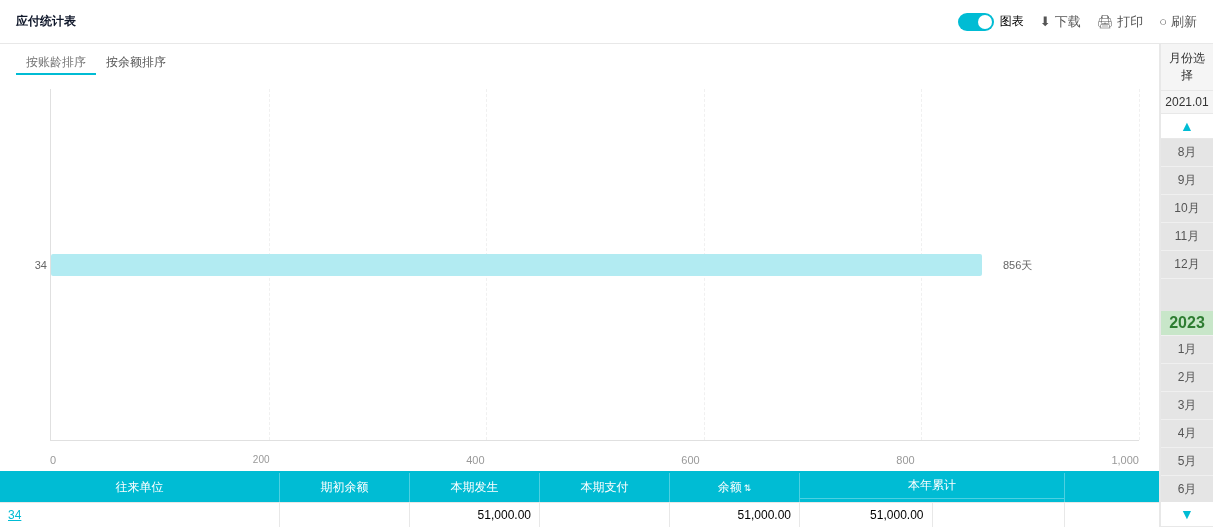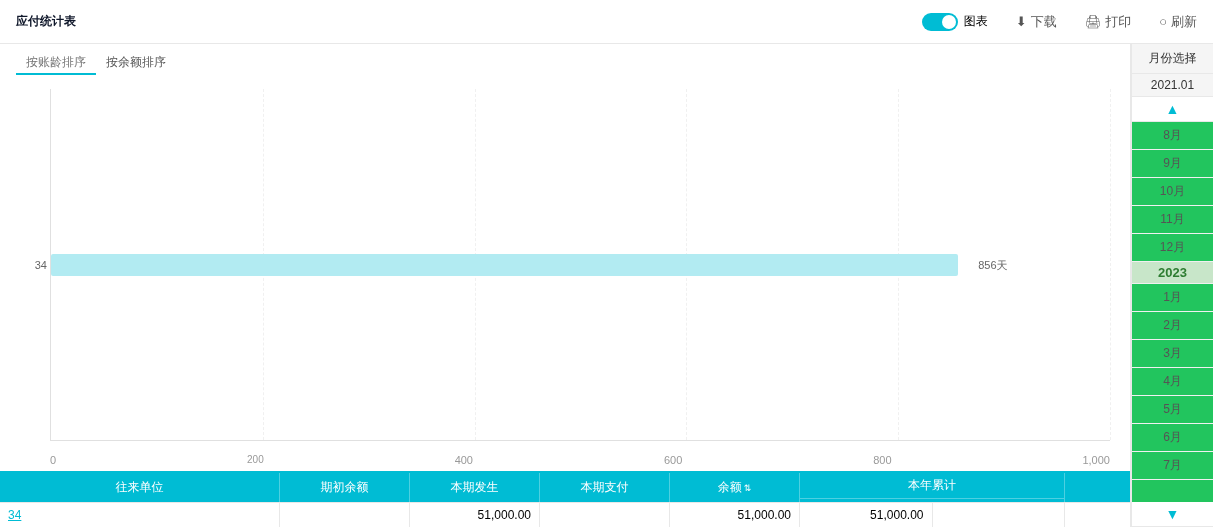--- a/index.html
+++ b/index.html
@@ -3,21 +3,21 @@
   <meta charset="utf-8">
   <style>
     * { box-sizing: border-box; margin: 0; padding: 0; }
     body { font-family: 'Microsoft YaHei', Arial, sans-serif; font-size: 12px; background: #fff; }
 
     .page { width: 1213px; height: 527px; display: flex; flex-direction: column; overflow: hidden; }
 
     
     .header { display: flex; align-items: center; justify-content: space-between; padding: 8px 16px; border-bottom: 1px solid #e8e8e8; height: 44px; }
     .header-title { font-size: 12px; font-weight: bold; color: #0f172a; }
-    .header-actions { display: flex; align-items: center; gap: 28px; }
+    .header-actions { display: flex; align-items: center; gap: 16px; }
     .toggle-wrap { display: flex; align-items: center; gap: 6px; }
     .toggle { width: 36px; height: 18px; background: #00bcd4; border-radius: 9px; position: relative; cursor: pointer; }
     .toggle::after { content: ''; position: absolute; width: 14px; height: 14px; background: #fff; border-radius: 50%; top: 2px; right: 2px; }
     .action-btn { display: flex; align-items: center; gap: 4px; color: #555; cursor: pointer; font-size: 13px; }
 
     
     .main { display: flex; flex: 1; overflow: hidden; }
 
     
     .chart-section { flex: 1; display: flex; flex-direction: column; overflow: hidden; border-right: 1px solid #e8e8e8; }
@@ -43,28 +43,28 @@
     .td-link { color: #00bcd4; text-decoration: underline; cursor: pointer; }
 
     
     .col-unit { width: 280px; min-width: 280px; }
     .col-period-open { width: 130px; min-width: 130px; }
     .col-period-occur { width: 130px; min-width: 130px; }
     .col-period-pay { width: 130px; min-width: 130px; }
     .col-balance { width: 130px; min-width: 130px; }
 
     
-    .sidebar { width: 82px; background: #22c55e; border-left: 1px solid #e8e8e8; display: flex; flex-direction: column; overflow: hidden; }
+    .sidebar { width: 53px; background: #e5e5e5; border-left: 1px solid #e8e8e8; display: flex; flex-direction: column; overflow: hidden; }
     .sidebar-header { background: #f5f5f5; padding: 6px 4px; text-align: center; font-size: 12px; color: #333; border-bottom: 1px solid #e8e8e8; }
     .sidebar-current { background: #f5f5f5; padding: 4px; text-align: center; font-size: 12px; color: #333; border-bottom: 1px solid #e8e8e8; }
     .sidebar-scroll { flex: 1; overflow-y: auto; display: flex; flex-direction: column; }
     .sidebar-scroll::-webkit-scrollbar { width: 0; }
     .scroll-up, .scroll-down { background: #fff; text-align: center; padding: 4px; cursor: pointer; color: #00bcd4; font-size: 14px; border-bottom: 1px solid #e8e8e8; }
     .month-item { padding: 5px 4px; text-align: center; font-size: 12px; color: #555; cursor: pointer; border-bottom: 1px solid #f0f0f0; }
-    .month-item.year-badge { background: #c8e6c9; color: #2e7d32; font-weight: bold; padding: 3px 4px; font-size: 13px; }
+    .month-item.year-badge { background: #c8e6c9; color: #2e7d32; font-weight: bold; padding: 3px 4px; font-size: 16px; margin-top: 32px; }
   </style>
 </head>
 <body>
 
 <div class="page">
 
   <div class="header">
     <span class="header-title">应付统计表</span>
     <div class="header-actions">
       <div class="toggle-wrap">

